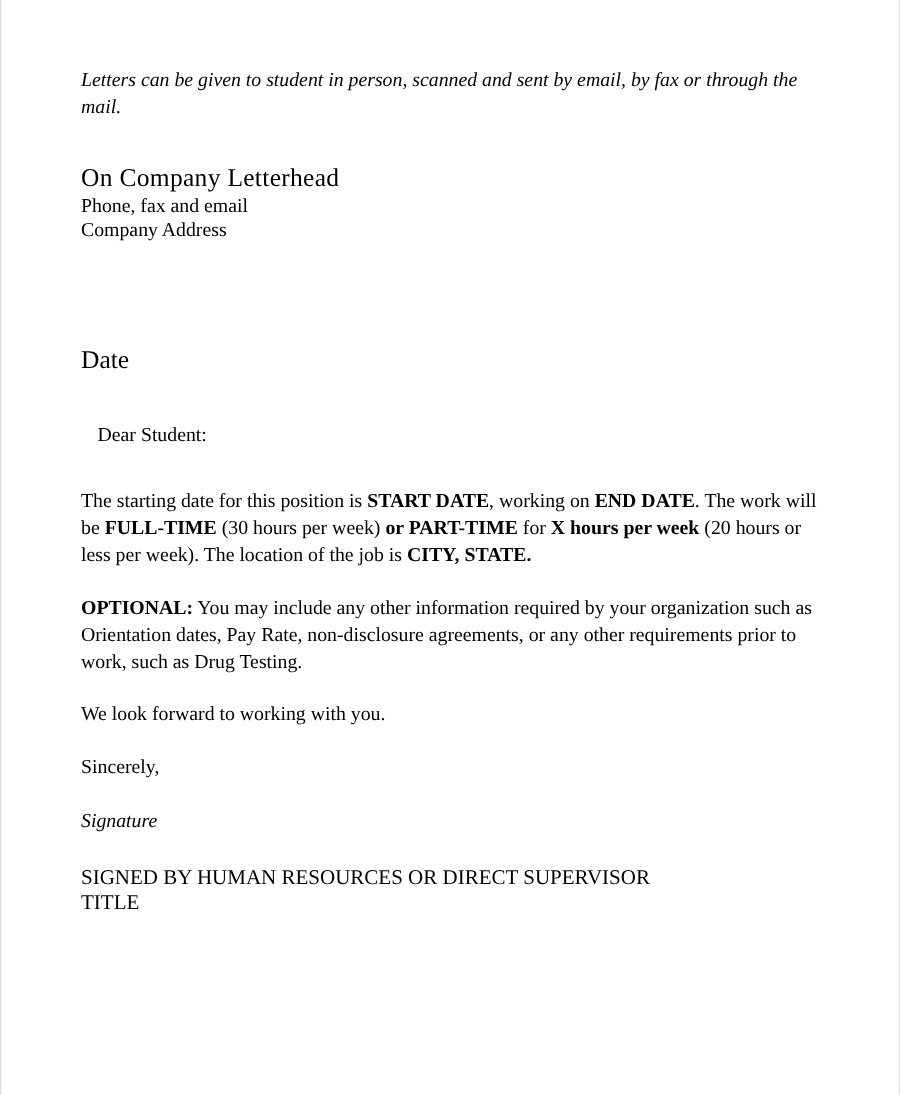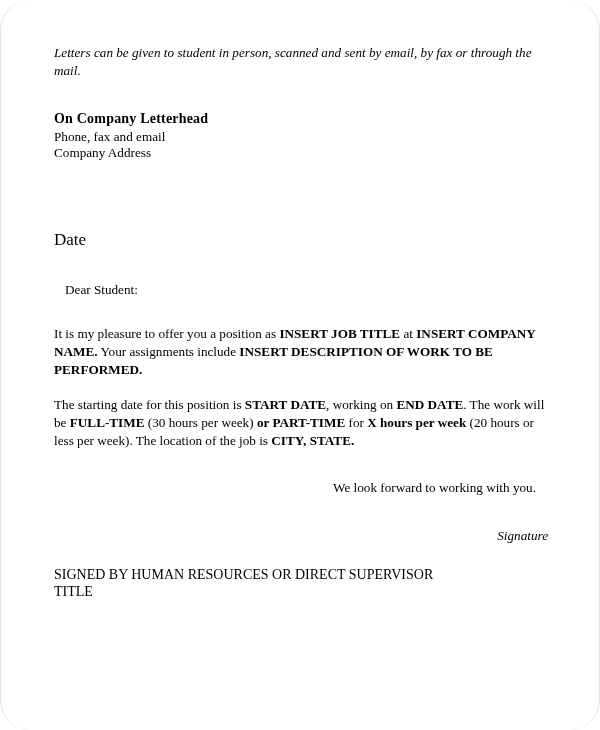--- a/index.html
+++ b/index.html
@@ -13,38 +13,37 @@
   }
   .page {
     position: relative;
     width: 600px;
     height: 730px;
     background: #ffffff;
     box-sizing: border-box;
     border-left: 1px solid #e2e2e2;
     border-right: 1px solid #e2e2e2;
     overflow: hidden;
-    border-radius: 30px;
   }
   .sheet {
     position: absolute;
     left: 53px;
     top: 44px;
     width: 494px;
   }
   .intro {
     font-style: italic;
     font-size: 13.2px;
     line-height: 18px;
     margin: 0;
     width: 478px;
   }
   .letterhead {
-    font-size: 14px;
-    font-weight: bold;
+    font-size: 17px;
+    font-weight: normal;
     line-height: 20px;
     margin: 0;
     letter-spacing: 0.2px;
     padding-top: 29px;
   }
   .contact-line {
     font-size: 13.2px;
     line-height: 15.5px;
     margin: 0;
   }
@@ -71,31 +70,29 @@
   .para {
     font-size: 13.2px;
     line-height: 18.2px;
     margin: 0;
     padding-top: 16px;
   }
   .para b { font-weight: bold; }
   .closing {
     font-size: 13.2px;
     line-height: 18px;
-    margin: 12px;
+    margin: 0;
     padding-top: 17px;
-    text-align: right;
   }
   .signature {
     font-size: 13.2px;
     font-style: italic;
     line-height: 18px;
     margin: 0;
     padding-top: 18px;
-    text-align: right;
   }
   .signoff {
     padding-top: 22px;
   }
   .signoff-line {
     font-size: 14px;
     line-height: 16.5px;
     margin: 0;
   }
 </style>
@@ -109,27 +106,28 @@
 
     <h1 class="letterhead">On Company Letterhead</h1>
     <p class="contact-line">Phone, fax and email</p>
     <p class="contact-line">Company Address</p>
 
     <p class="date-line">Date</p>
 
 
     <p class="salutation">Dear Student:</p>
 
-    <p class="para"><span>It is my pleasure to offer you a position as </span><b>INSERT JOB TITLE</b><span> at </span><b>INSERT COMPANY NAME.</b><span>  Your assignments include </span><b>INSERT DESCRIPTION OF WORK TO BE PERFORMED.</b></p>
 
     <p class="para"><span>The starting date for this position is </span><b>START DATE</b><span>, working on </span><b>END DATE</b><span>.  The work will be </span><b>FULL-TIME</b><span> (30 hours per week) </span><b>or PART-TIME</b><span> for </span><b>X hours per week</b><span> (20 hours or less per week).  The location of the job is </span><b>CITY, STATE.</b></p>
 
+    <p class="para"><b>OPTIONAL:</b><span> You may include any other information required by your organization such as Orientation dates, Pay Rate, non-disclosure agreements, or any other requirements prior to work, such as Drug Testing.</span></p>
 
     <p class="closing">We look forward to working with you.</p>
 
+    <p class="closing">Sincerely,</p>
 
     <p class="signature">Signature</p>
 
     <div class="signoff">
       <p class="signoff-line">SIGNED BY HUMAN RESOURCES OR DIRECT SUPERVISOR</p>
       <p class="signoff-line">TITLE</p>
 
     </div>
 
   </div>

